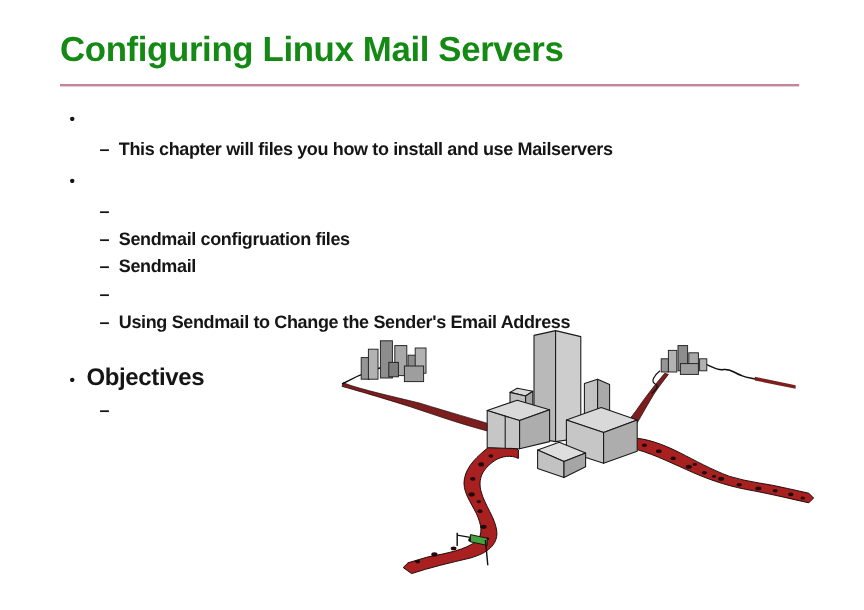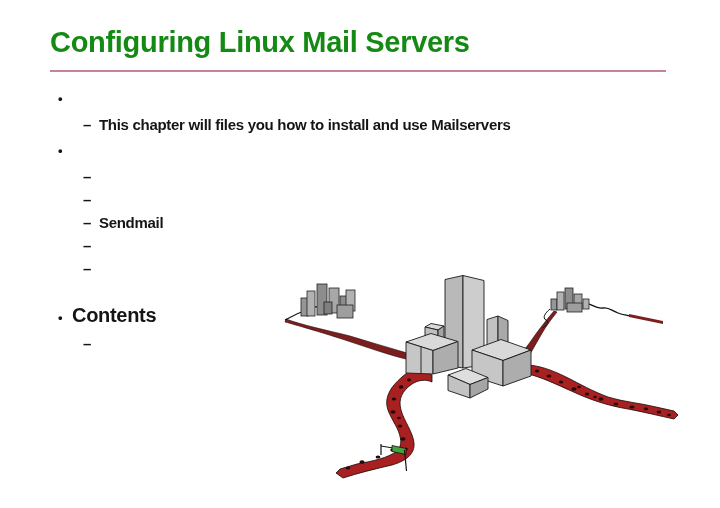--- a/index.html
+++ b/index.html
@@ -57,37 +57,39 @@
     </div>
 
     <div class="line l1">
       <span class="bullet">•</span>
     </div>
     <div class="line l2">
       <span class="dash">–</span>
     </div>
     <div class="line l2">
       <span class="dash">–</span>
+      <span>Sendmail configruation files</span>
     </div>
     <div class="line l2">
       <span class="dash">–</span>
       <span>Sendmail</span>
     </div>
     <div class="line l2">
       <span class="dash">–</span>
     </div>
     <div class="line l2">
       <span class="dash">–</span>
+      <span>Using Sendmail to Change the Sender's Email Address</span>
     </div>
 
     <div class="blank-line"></div>
 
     <div class="line l1">
       <span class="bullet">•</span>
-      <span>Contents</span>
+      <span>Objectives</span>
     </div>
     <div class="line l2">
       <span class="dash">–</span>
     </div>
 
   </div>
 
   <svg class="illustration" viewBox="0 0 440 250" role="img" aria-label="Clipart of a city of gray skyscrapers with speckled red roads radiating to smaller towns and a small green road sign">
 
     <g>

